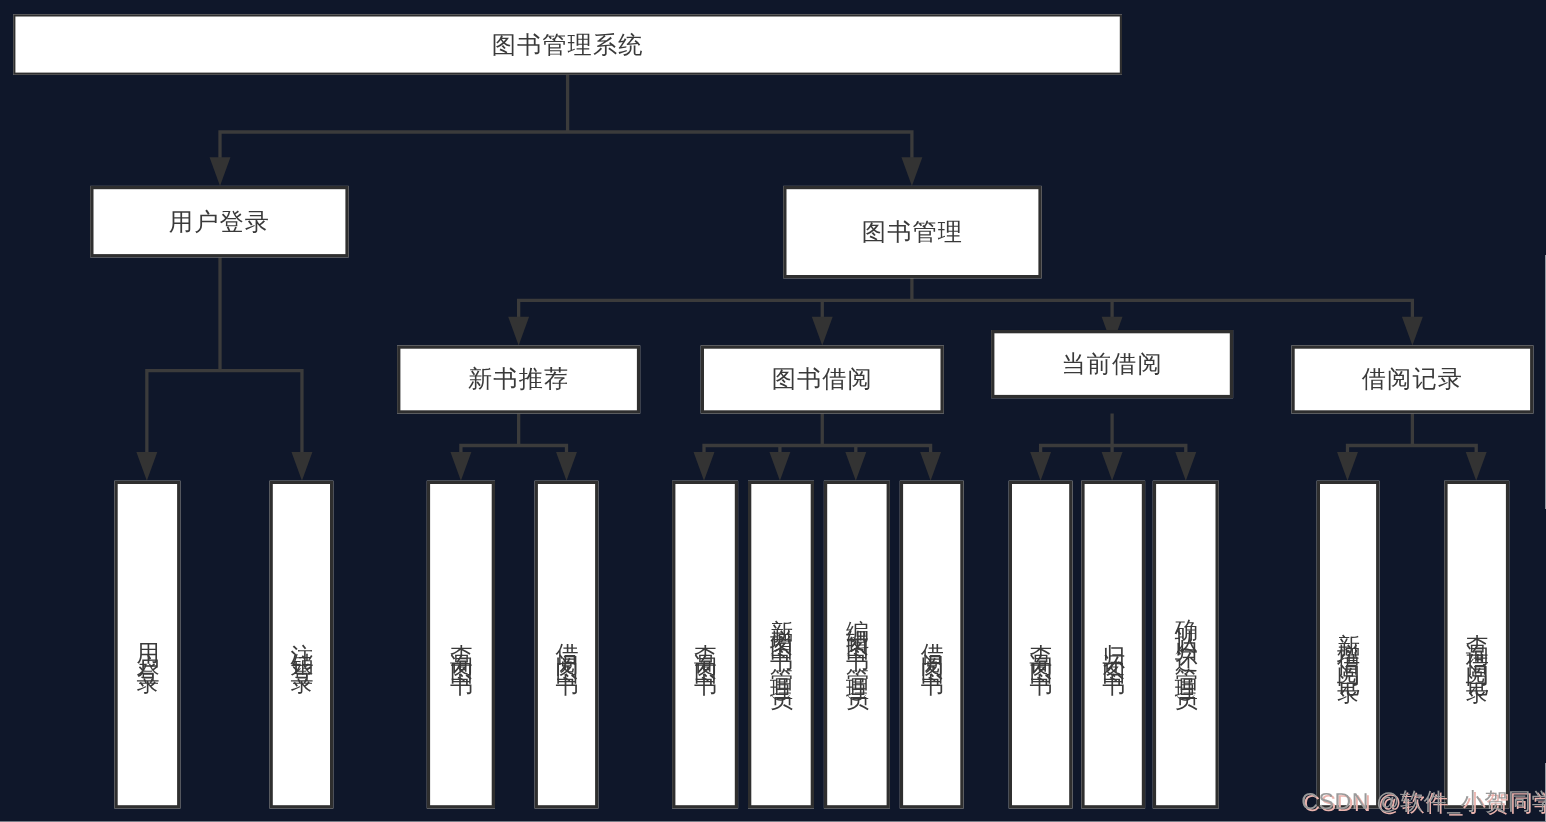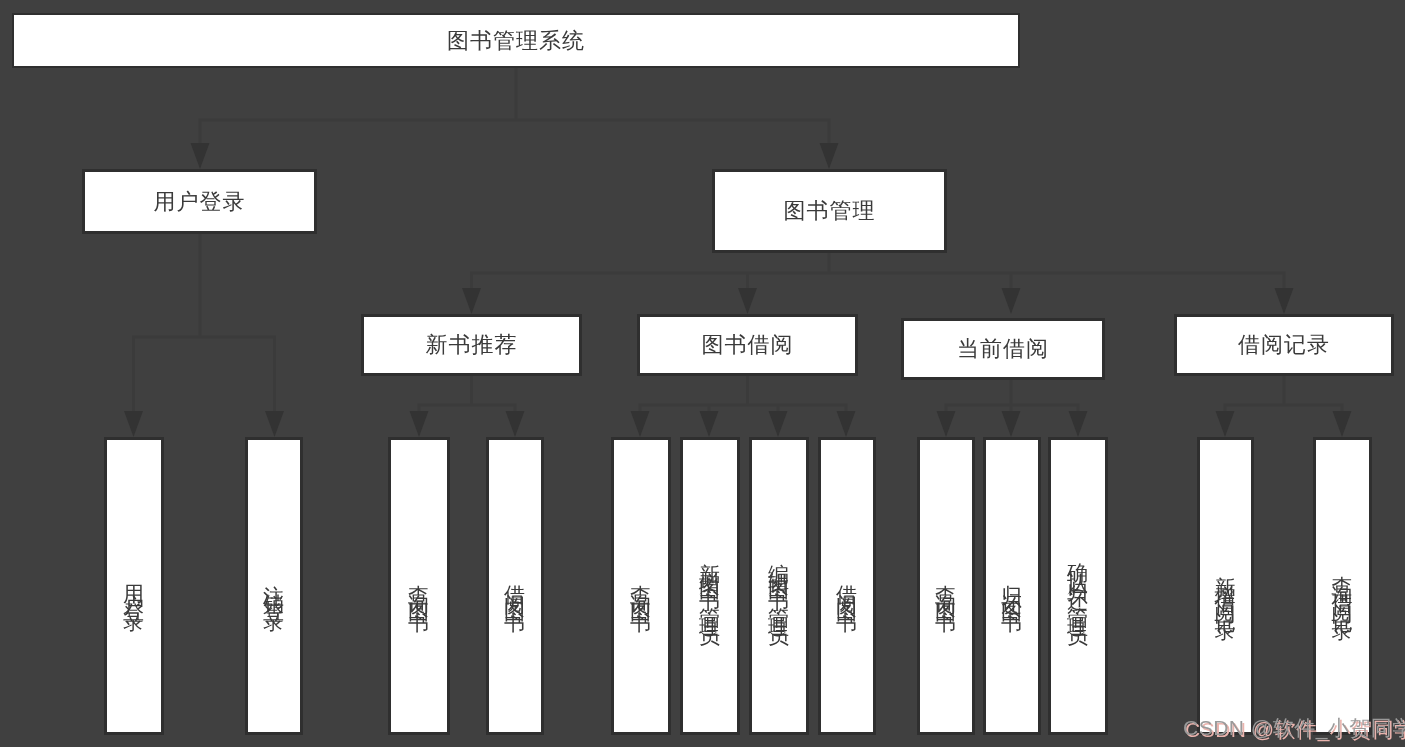--- a/index.html
+++ b/index.html
@@ -1,19 +1,19 @@
 <!DOCTYPE html>
 <html><head>
 <meta charset="utf-8">
 <style>
   html,body{margin:0;padding:0;background:#ffffff;}
   .stage{
     position:relative;
     width:1405px;height:747px;
-    background:#404040;
+    background:#0f172a;
     font-family:"Liberation Sans","DejaVu Sans",sans-serif;
     overflow:hidden;
   }
   svg.connectors{position:absolute;left:0;top:0;z-index:1;}
   .box{
     position:absolute;
     box-sizing:border-box;
     background:#ffffff;
     border:3px solid #2f2f2f;
     display:flex;
@@ -100,21 +100,21 @@
     </g>
   </svg>
 
   <div class="box h-box root-box" style="left:12px;top:13px;width:1008px;height:55px">图书管理系统</div>
 
   <div class="box h-box" style="left:82px;top:169px;width:235px;height:65px">用户登录</div>
   <div class="box h-box" style="left:712px;top:169px;width:235px;height:84px">图书管理</div>
 
   <div class="box h-box" style="left:361px;top:314px;width:221px;height:62px">新书推荐</div>
   <div class="box h-box" style="left:637px;top:314px;width:221px;height:62px">图书借阅</div>
-  <div class="box h-box" style="left:901px;top:318px;width:204px;height:62px">当前借阅</div>
+  <div class="box h-box" style="left:901px;top:300px;width:220px;height:62px">当前借阅</div>
   <div class="box h-box" style="left:1174px;top:314px;width:220px;height:62px">借阅记录</div>
 
   <div class="box leaf" style="left:104px;width:60px">用户登录</div>
   <div class="box leaf" style="left:245px;width:58px">注销登录</div>
 
   <div class="box leaf" style="left:388px;width:62px">查询图书</div>
   <div class="box leaf" style="left:486px;width:58px">借阅图书</div>
 
   <div class="box leaf" style="left:611px;width:60px">查询图书</div>
   <div class="box leaf" style="left:680px;width:60px">新增图书（管理员）</div>

